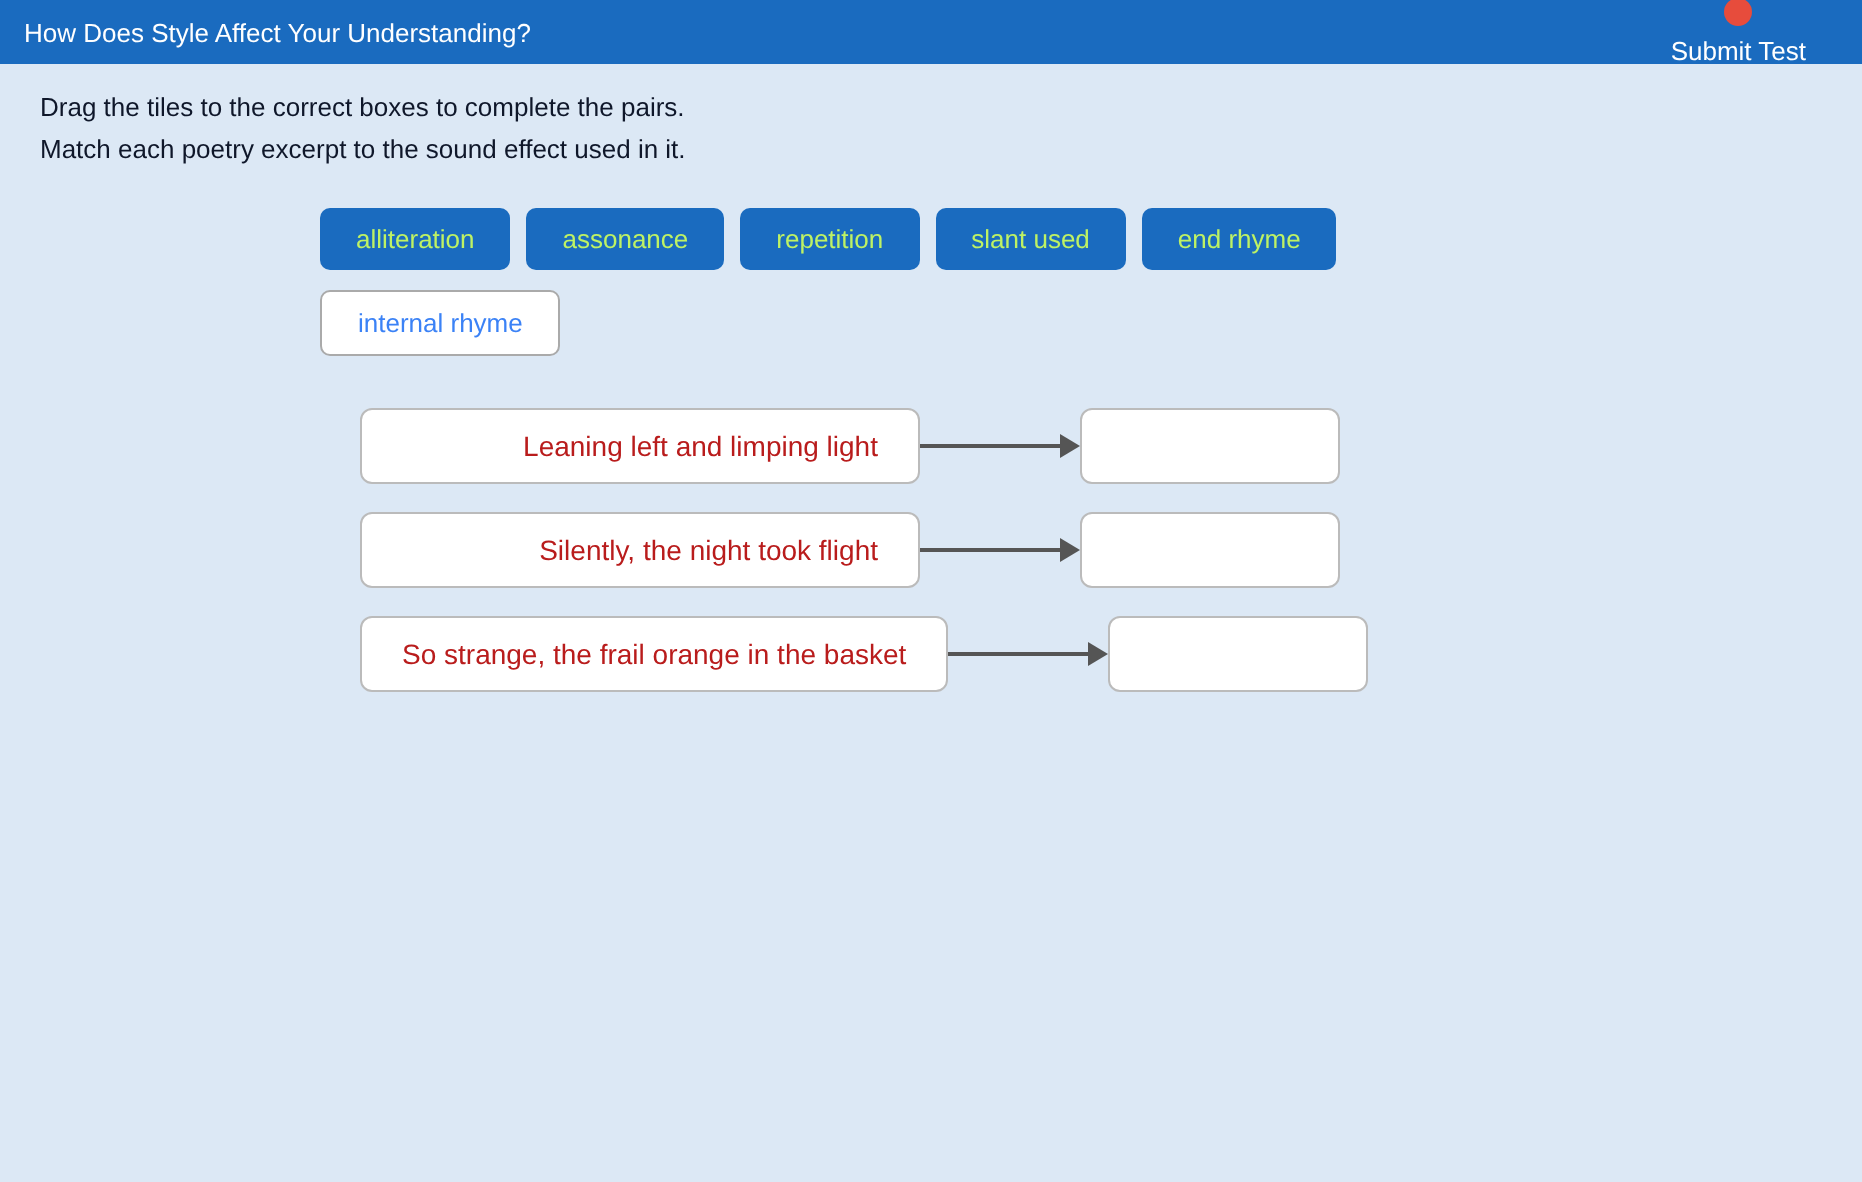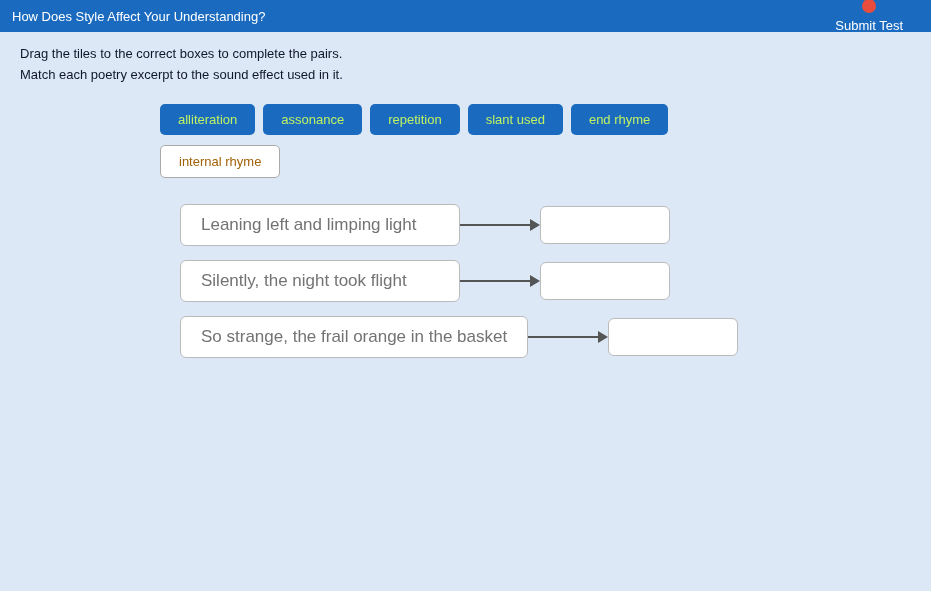--- a/index.html
+++ b/index.html
@@ -59,44 +59,44 @@
       color: #bef264;
       border-radius: 5px;
       padding: 8px 18px;
       font-size: 13px;
       cursor: pointer;
       border: none;
       white-space: nowrap;
     }
     .tile.white-bg {
       background: white;
-      color: #a16207;
+      color: #3b82f6;
       border: 1px solid #aaa;
     }
     .matching-area {
       padding: 10px 30px 10px 180px;
       display: flex;
       flex-direction: column;
       gap: 14px;
       margin-top: 10px;
     }
     .match-row {
       display: flex;
       align-items: center;
       gap: 0;
     }
     .match-source {
       background: white;
       border: 1px solid #bbb;
       border-radius: 6px;
       padding: 10px 20px;
-      font-size: 17px;
-      color: #737373;
+      font-size: 14px;
+      color: #b91c1c;
       min-width: 280px;
-      text-align: left;
+      text-align: right;
     }
     .arrow-line {
       display: flex;
       align-items: center;
       width: 80px;
     }
     .arrow-line .line {
       height: 2px;
       background: #555;
       flex: 1;

